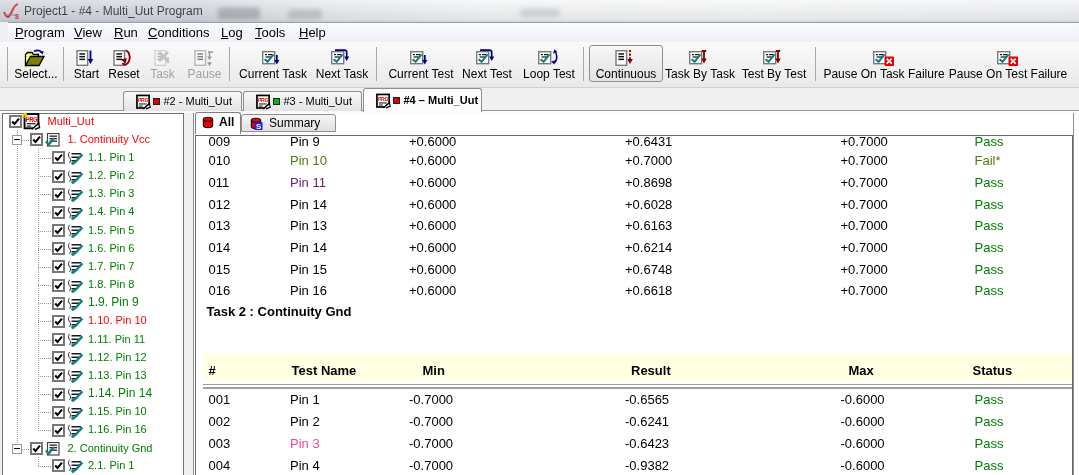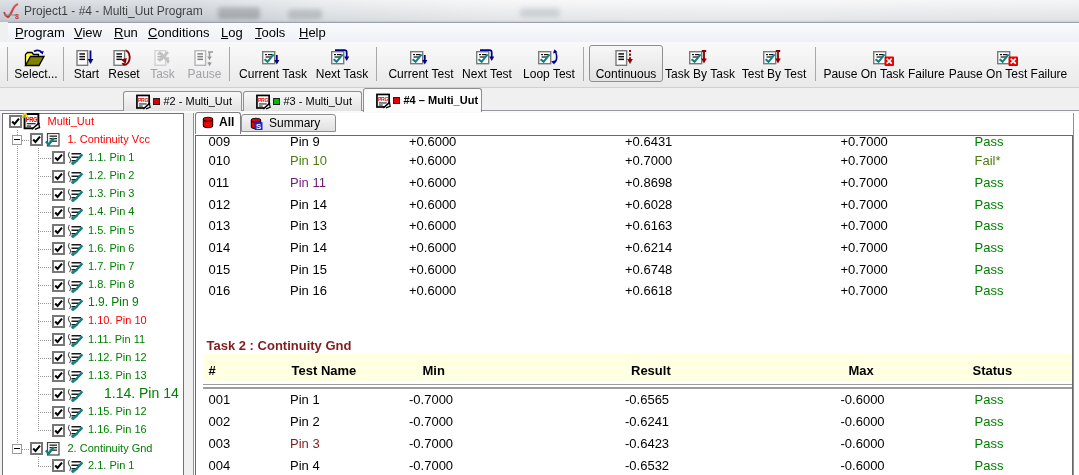--- a/index.html
+++ b/index.html
@@ -320,21 +320,21 @@
 <div class="cell" style="left:213.5px;top:125.60000000000001px;color:#000;font-size:13px">+0.6000</div>
 <div class="cell" style="left:429.5px;top:125.60000000000001px;color:#000;font-size:13px">+0.6748</div>
 <div class="cell" style="left:645.0px;top:125.60000000000001px;color:#000;font-size:13px">+0.7000</div>
 <div class="cell" style="left:779.0px;top:125.60000000000001px;color:#008000;font-size:13px">Pass</div>
 <div class="cell" style="left:13.0px;top:147.3px;color:#000;font-size:13px">016</div>
 <div class="cell" style="left:94.5px;top:147.3px;color:#000;font-size:13px">Pin 16</div>
 <div class="cell" style="left:213.5px;top:147.3px;color:#000;font-size:13px">+0.6000</div>
 <div class="cell" style="left:429.5px;top:147.3px;color:#000;font-size:13px">+0.6618</div>
 <div class="cell" style="left:645.0px;top:147.3px;color:#000;font-size:13px">+0.7000</div>
 <div class="cell" style="left:779.0px;top:147.3px;color:#008000;font-size:13px">Pass</div>
-<div class="cell" style="left:11.0px;top:202px;font-weight:bold;color:#7f1d1d;font-size:13px">Task 2 : Continuity Gnd</div>
+<div class="cell" style="left:11.0px;top:168px;font-weight:bold;color:#000000;font-size:13px">Task 2 : Continuity Gnd</div>
 <div class="abs" style="left:7.0px;top:218.0px;width:869.5px;height:26.5px;background:#ffffe1"></div>
 <div class="cell" style="left:13.0px;top:227.10000000000002px;font-weight:bold;color:#000;font-size:13px">#</div>
 <div class="cell" style="left:96.0px;top:227.10000000000002px;font-weight:bold;color:#000;font-size:13px">Test Name</div>
 <div class="cell" style="left:227.0px;top:227.10000000000002px;font-weight:bold;color:#000;font-size:13px">Min</div>
 <div class="cell" style="left:435.5px;top:227.10000000000002px;font-weight:bold;color:#000;font-size:13px">Result</div>
 <div class="cell" style="left:653.0px;top:227.10000000000002px;font-weight:bold;color:#000;font-size:13px">Max</div>
 <div class="cell" style="left:777.0px;top:227.10000000000002px;font-weight:bold;color:#000;font-size:13px">Status</div>
 <div class="abs" style="left:7.0px;top:247.7px;width:869.5px;height:1.4px;background:#9d9d9d"></div>
 <div class="abs" style="left:7.0px;top:251.2px;width:869.5px;height:1.4px;background:#9d9d9d"></div>
 <div class="cell" style="left:13.0px;top:256.3px;color:#000;font-size:13px">001</div>
@@ -343,29 +343,29 @@
 <div class="cell" style="left:429.5px;top:256.3px;color:#000;font-size:13px">-0.6565</div>
 <div class="cell" style="left:645.0px;top:256.3px;color:#000;font-size:13px">-0.6000</div>
 <div class="cell" style="left:779.0px;top:256.3px;color:#008000;font-size:13px">Pass</div>
 <div class="cell" style="left:13.0px;top:278.1px;color:#000;font-size:13px">002</div>
 <div class="cell" style="left:94.5px;top:278.1px;color:#000;font-size:13px">Pin 2</div>
 <div class="cell" style="left:213.5px;top:278.1px;color:#000;font-size:13px">-0.7000</div>
 <div class="cell" style="left:429.5px;top:278.1px;color:#000;font-size:13px">-0.6241</div>
 <div class="cell" style="left:645.0px;top:278.1px;color:#000;font-size:13px">-0.6000</div>
 <div class="cell" style="left:779.0px;top:278.1px;color:#008000;font-size:13px">Pass</div>
 <div class="cell" style="left:13.0px;top:299.90000000000003px;color:#000;font-size:13px">003</div>
-<div class="cell" style="left:94.5px;top:299.90000000000003px;color:#7f1d1d;font-size:13px">Pin 3</div>
+<div class="cell" style="left:94.5px;top:299.90000000000003px;color:#ec4899;font-size:13px">Pin 3</div>
 <div class="cell" style="left:213.5px;top:299.90000000000003px;color:#000;font-size:13px">-0.7000</div>
 <div class="cell" style="left:429.5px;top:299.90000000000003px;color:#000;font-size:13px">-0.6423</div>
 <div class="cell" style="left:645.0px;top:299.90000000000003px;color:#000;font-size:13px">-0.6000</div>
 <div class="cell" style="left:779.0px;top:299.90000000000003px;color:#008000;font-size:13px">Pass</div>
 <div class="cell" style="left:13.0px;top:321.7px;color:#000;font-size:13px">004</div>
 <div class="cell" style="left:94.5px;top:321.7px;color:#000;font-size:13px">Pin 4</div>
 <div class="cell" style="left:213.5px;top:321.7px;color:#000;font-size:13px">-0.7000</div>
-<div class="cell" style="left:429.5px;top:321.7px;color:#000;font-size:13px">-0.6532</div>
+<div class="cell" style="left:429.5px;top:321.7px;color:#000;font-size:13px">-0.9382</div>
 <div class="cell" style="left:645.0px;top:321.7px;color:#000;font-size:13px">-0.6000</div>
 <div class="cell" style="left:779.0px;top:321.7px;color:#008000;font-size:13px">Pass</div>
 </div>
 <div class="abs" style="left:2px;top:113px;width:182px;height:363px;overflow:hidden">
 <div class="abs" style="left:15px;top:16.599999999999994px;height:319.0px;background-image:repeating-linear-gradient(180deg,#9a9a9a 0 1px,transparent 1px 2px);width:1px"></div>
 <div class="abs" style="left:36px;top:34.76999999999998px;height:282.72px;background-image:repeating-linear-gradient(180deg,#9a9a9a 0 1px,transparent 1px 2px);width:1px"></div>
 <div class="abs" style="left:36px;top:343.6px;height:9.199999999999989px;background-image:repeating-linear-gradient(180deg,#9a9a9a 0 1px,transparent 1px 2px);width:1px"></div>
 <svg class="abs" style="left:7px;top:2.0999999999999943px" width="13" height="13" viewBox="0 0 13 13">
         <use href="#chk"></use>
       </svg>
@@ -490,29 +490,29 @@
         <use href="#testico"></use>
       </svg>
 <div class="abs treerow" style="left:86px;top:255.98000000000002px;font-size:11px;line-height:13px;color:#008000">1.13. Pin 13</div>
 <div class="abs" style="left:36px;top:281.15px;width:13px;background-image:repeating-linear-gradient(90deg,#9a9a9a 0 1px,transparent 1px 2px);height:1px"></div>
 <svg class="abs" style="left:49.5px;top:274.65px" width="13" height="13" viewBox="0 0 13 13">
         <use href="#chk"></use>
       </svg>
 <svg class="abs" style="left:64.5px;top:274.65px" width="17" height="14" viewBox="0 0 17 14">
         <use href="#testico"></use>
       </svg>
-<div class="abs treerow" style="left:102px;top:274.15px;font-size:14px;line-height:13px;color:#008000">1.14. Pin 14</div>
+<div class="abs treerow" style="left:86px;top:274.15px;font-size:12px;line-height:13px;color:#008000">1.14. Pin 14</div>
 <div class="abs" style="left:36px;top:299.32000000000005px;width:13px;background-image:repeating-linear-gradient(90deg,#9a9a9a 0 1px,transparent 1px 2px);height:1px"></div>
 <svg class="abs" style="left:49.5px;top:292.82000000000005px" width="13" height="13" viewBox="0 0 13 13">
         <use href="#chk"></use>
       </svg>
 <svg class="abs" style="left:64.5px;top:292.82000000000005px" width="17" height="14" viewBox="0 0 17 14">
         <use href="#testico"></use>
       </svg>
-<div class="abs treerow" style="left:86px;top:292.32000000000005px;font-size:11px;line-height:13px;color:#008000">1.15. Pin 12</div>
+<div class="abs treerow" style="left:86px;top:292.32000000000005px;font-size:11px;line-height:13px;color:#008000">1.15. Pin 10</div>
 <div class="abs" style="left:36px;top:317.49px;width:13px;background-image:repeating-linear-gradient(90deg,#9a9a9a 0 1px,transparent 1px 2px);height:1px"></div>
 <svg class="abs" style="left:49.5px;top:310.99px" width="13" height="13" viewBox="0 0 13 13">
         <use href="#chk"></use>
       </svg>
 <svg class="abs" style="left:64.5px;top:310.99px" width="17" height="14" viewBox="0 0 17 14">
         <use href="#testico"></use>
       </svg>
 <div class="abs treerow" style="left:86px;top:310.49px;font-size:11px;line-height:13px;color:#008000">1.16. Pin 16</div>
 <div class="abs" style="left:10px;top:330.6px;width:10px;height:10px;background:#fff;border:1px solid #9a9a9a"></div>
 <div class="abs" style="left:12px;top:335.1px;width:6px;height:1px;background:#000"></div>

